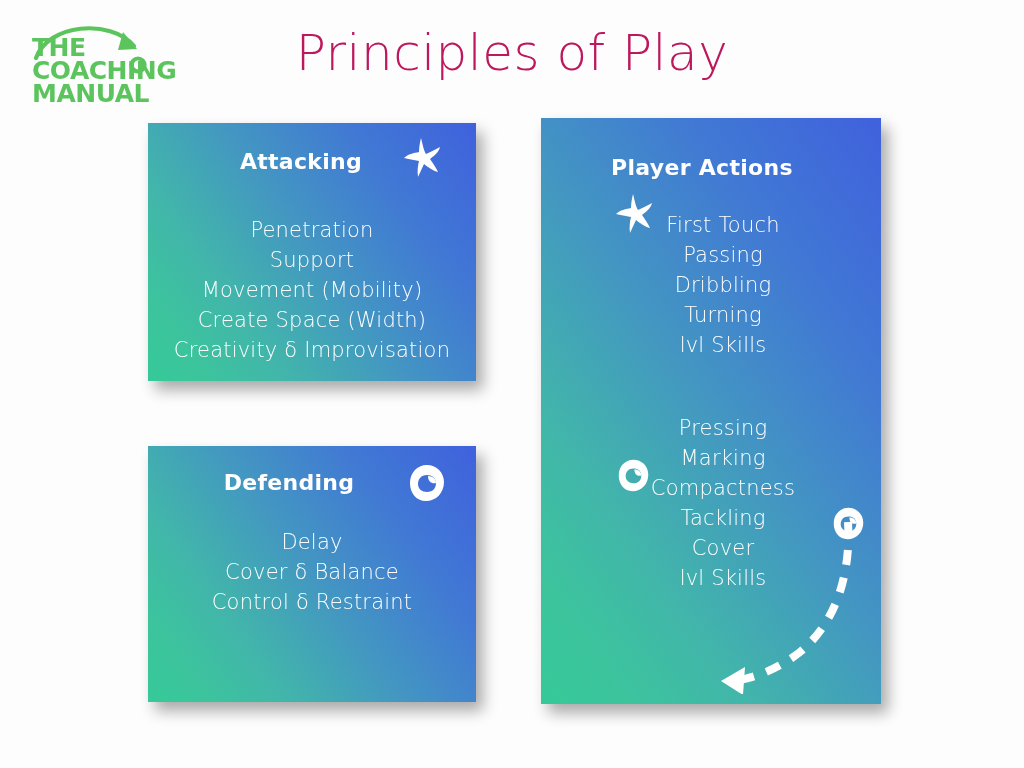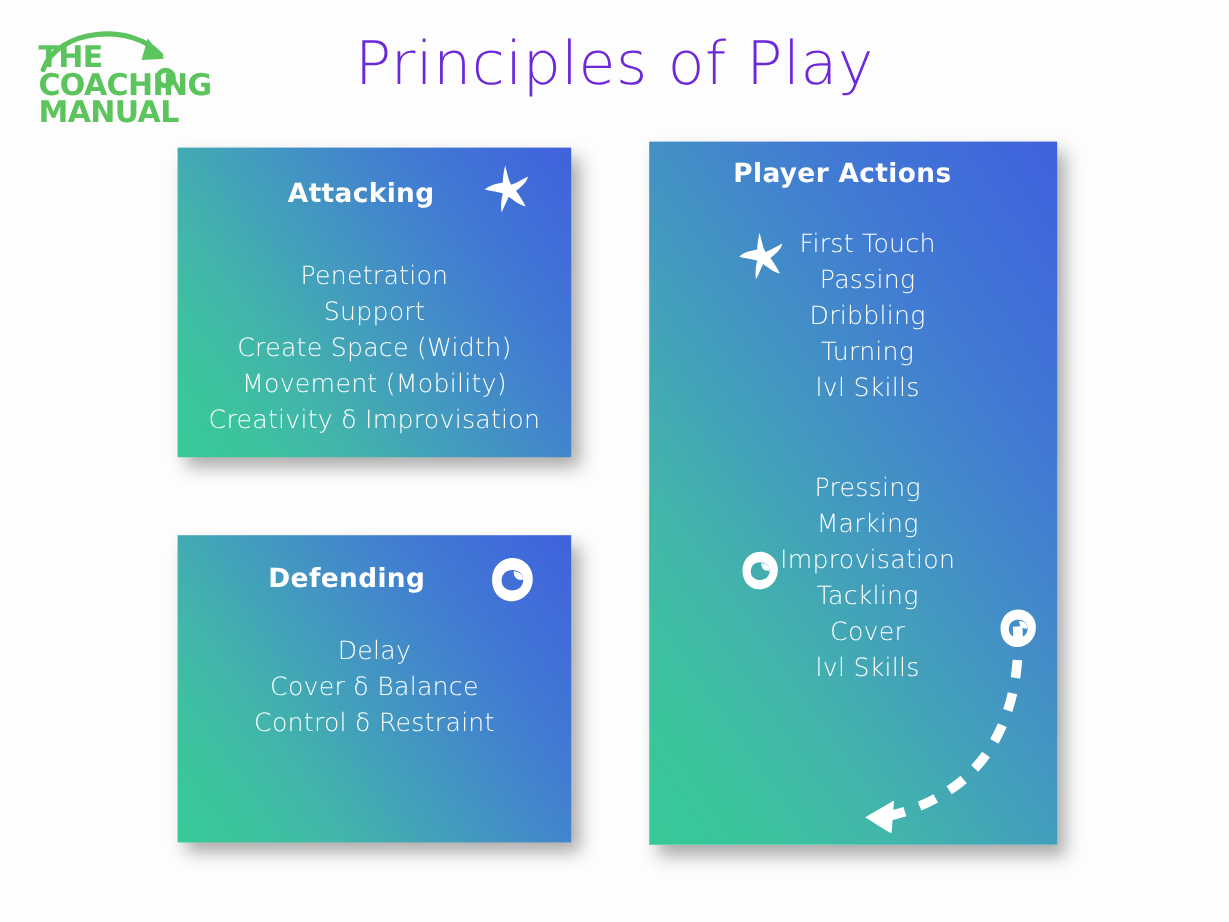--- a/index.html
+++ b/index.html
@@ -21,21 +21,21 @@
     letter-spacing:-0.5px;
   }
 
   
   #page-title {
     position:absolute; left:0; top:24px; width:1024px;
     text-align:center;
     font-family:"DejaVu Sans", sans-serif;
     font-size:50px;
     font-weight:300;
-    color:#6d28d9;
+    color:#be185d;
     letter-spacing:0.5px;
     white-space:nowrap;
   }
 
   
   .card {
     position:absolute;
     background:linear-gradient(55deg,#36c998 0%,#3cc49d 12%,#42b5ab 28%,#4397c1 50%,#4179d4 74%,#4061dd 100%);
     box-shadow:7px 9px 14px rgba(0,0,0,0.33);
     color:#ffffff;
@@ -66,21 +66,21 @@
 
   
   #card-attacking .card-title { margin-top:26px; padding-right:22px; }
   #card-attacking .card-list  { margin-top:41px; }
 
   
   #card-defending .card-title { margin-top:24px; padding-right:46px; }
   #card-defending .card-list  { margin-top:32px; }
 
   
-  #card-player-actions .card-title { margin-top:15px; padding-right:18px; }
+  #card-player-actions .card-title { margin-top:37px; padding-right:18px; }
   #card-player-actions .list-top    { margin-top:30px; padding-left:24px; }
   #card-player-actions .list-bottom { margin-top:53px; padding-left:24px; }
 
   
   .icon { position:absolute; }
   .icon svg { display:block; }
 
   #icon-attacking-cross        { left:400px; top:134px; width:44px; height:44px; }
   #icon-defending-ball         { left:408px; top:464px; width:38px; height:38px; }
   #icon-pa-cross               { left:612px; top:190px; width:44px; height:44px; }
@@ -105,22 +105,22 @@
     </svg>
   </div>
 
   <div id="page-title">Principles of Play</div>
 
   <div class="card" id="card-attacking">
     <div class="card-title">Attacking</div>
     <ul class="card-list">
       <li>Penetration</li>
       <li>Support</li>
+      <li>Movement (Mobility)</li>
       <li>Create Space (Width)</li>
-      <li>Movement (Mobility)</li>
       <li>Creativity δ Improvisation</li>
     </ul>
   </div>
 
   <div class="card" id="card-defending">
     <div class="card-title">Defending</div>
     <ul class="card-list">
       <li>Delay</li>
       <li>Cover δ Balance</li>
       <li>Control δ Restraint</li>
@@ -132,21 +132,21 @@
     <ul class="card-list list-top">
       <li>First Touch</li>
       <li>Passing</li>
       <li>Dribbling</li>
       <li>Turning</li>
       <li>lvl Skills</li>
     </ul>
     <ul class="card-list list-bottom">
       <li>Pressing</li>
       <li>Marking</li>
-      <li>Improvisation</li>
+      <li>Compactness</li>
       <li>Tackling</li>
       <li>Cover</li>
       <li>lvl Skills</li>
     </ul>
   </div>
 
   <div class="icon" id="icon-attacking-cross">
     <svg width="44" height="44" viewBox="0 0 44 44" aria-hidden="true">
       <path d="M21 4 C23 12, 24 17, 26 20 C31 18, 36 15, 40 13
                C39 18, 34 22, 30 25 C33 29, 36 34, 38 38

